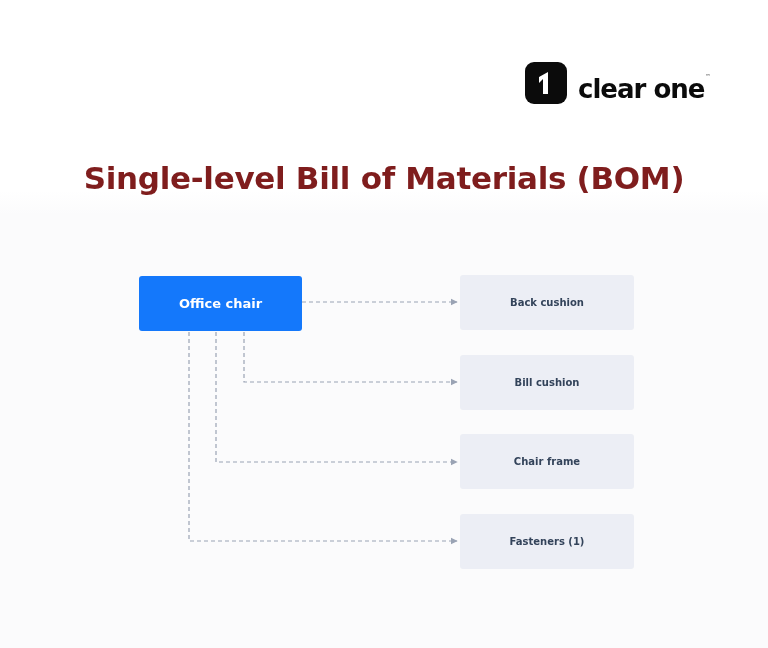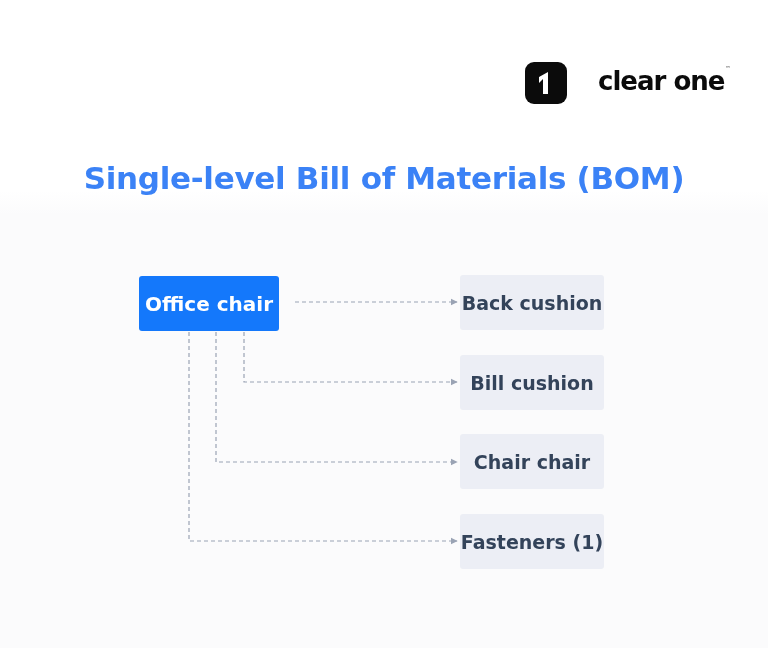--- a/index.html
+++ b/index.html
@@ -1,48 +1,48 @@
 <!DOCTYPE html>
 <html><head>
 <meta charset="utf-8">
 <style>
   html, body { margin:0; padding:0; }
   body {
     width:768px; height:648px; position:relative; overflow:hidden;
     background: linear-gradient(#ffffff 0px, #ffffff 190px, #fbfbfc 215px, #fbfbfc 100%);
     font-family: "Liberation Sans", sans-serif;
   }
-  .logo { position:absolute; left:525px; top:62px; display:flex; align-items:center;gap:20px; }
+  .logo { position:absolute; left:525px; top:62px; display:flex; align-items:flex-end; }
   .logo-mark {
     width:42px; height:42px; background:#0b0b0b; border-radius:9px;
     position:relative;
   }
   .logo-mark svg { position:absolute; left:0; top:0; }
   .logo-text {
     margin-left:11px; font-family:"DejaVu Sans", sans-serif; font-weight:bold;
     font-size:26px; letter-spacing:-1px; color:#0b0b0b; line-height:1;
     position:relative; top:-2px;
   }
   .logo-tm { position:absolute; right:-6px; top:-2px; font-size:5px; font-weight:normal; letter-spacing:0; }
   .title {
     position:absolute; left:0; width:768px; top:160px; text-align:center;
     font-family:"DejaVu Sans", sans-serif; font-weight:bold; font-size:31px;
-    color:#3b82f6; letter-spacing:-0.3px;
+    color:#7f1d1d; letter-spacing:-0.3px;
   }
   .parent {
-    position:absolute; left:139px; top:276px; width:140px; height:55px;
+    position:absolute; left:139px; top:276px; width:163px; height:55px;
     background:#1478fb; border-radius:3px; color:#fff;
     display:flex; align-items:center; justify-content:center;
-    font-family:"DejaVu Sans", sans-serif; font-weight:bold; font-size:20px;
+    font-family:"DejaVu Sans", sans-serif; font-weight:bold; font-size:13px;
   }
   .child {
-    position:absolute; left:460px; width:144px; height:55px;
+    position:absolute; left:460px; width:174px; height:55px;
     background:#eceef5; border-radius:3px; color:#33435a;
     display:flex; align-items:center; justify-content:center;
-    font-family:"DejaVu Sans", sans-serif; font-weight:bold; font-size:19px;
+    font-family:"DejaVu Sans", sans-serif; font-weight:bold; font-size:10px;
   }
   svg.connectors { position:absolute; left:0; top:0; }
 </style>
 </head>
 <body>
 
 <div class="logo">
   <div class="logo-mark">
     <svg width="42" height="42" viewBox="0 0 42 42">
       <path d="M23 10 L23 32 L18 32 L18 17 L14 21 L14 15 Z" fill="#ffffff"></path>
@@ -66,14 +66,14 @@
     <path d="M244 332 L244 382 L457 382" marker-end="url(#arrow)"></path>
     <path d="M216 332 L216 462 L457 462" marker-end="url(#arrow)"></path>
     <path d="M189 332 L189 541 L457 541" marker-end="url(#arrow)"></path>
   </g>
 </svg>
 
 <div class="parent">Office chair</div>
 
 <div class="child" style="top:275px">Back cushion</div>
 <div class="child" style="top:355px">Bill cushion</div>
-<div class="child" style="top:434px">Chair chair</div>
+<div class="child" style="top:434px">Chair frame</div>
 <div class="child" style="top:514px">Fasteners (1)</div>
 
 </body></html>

